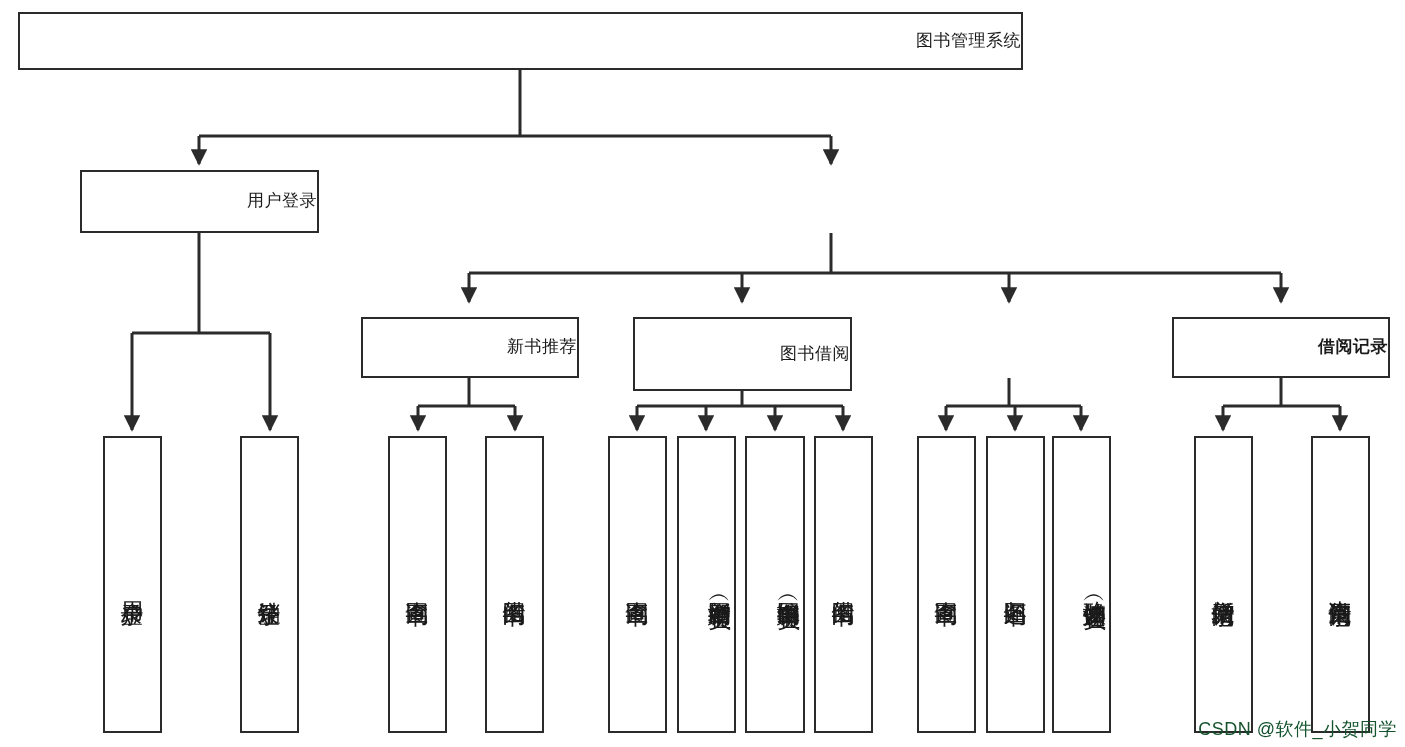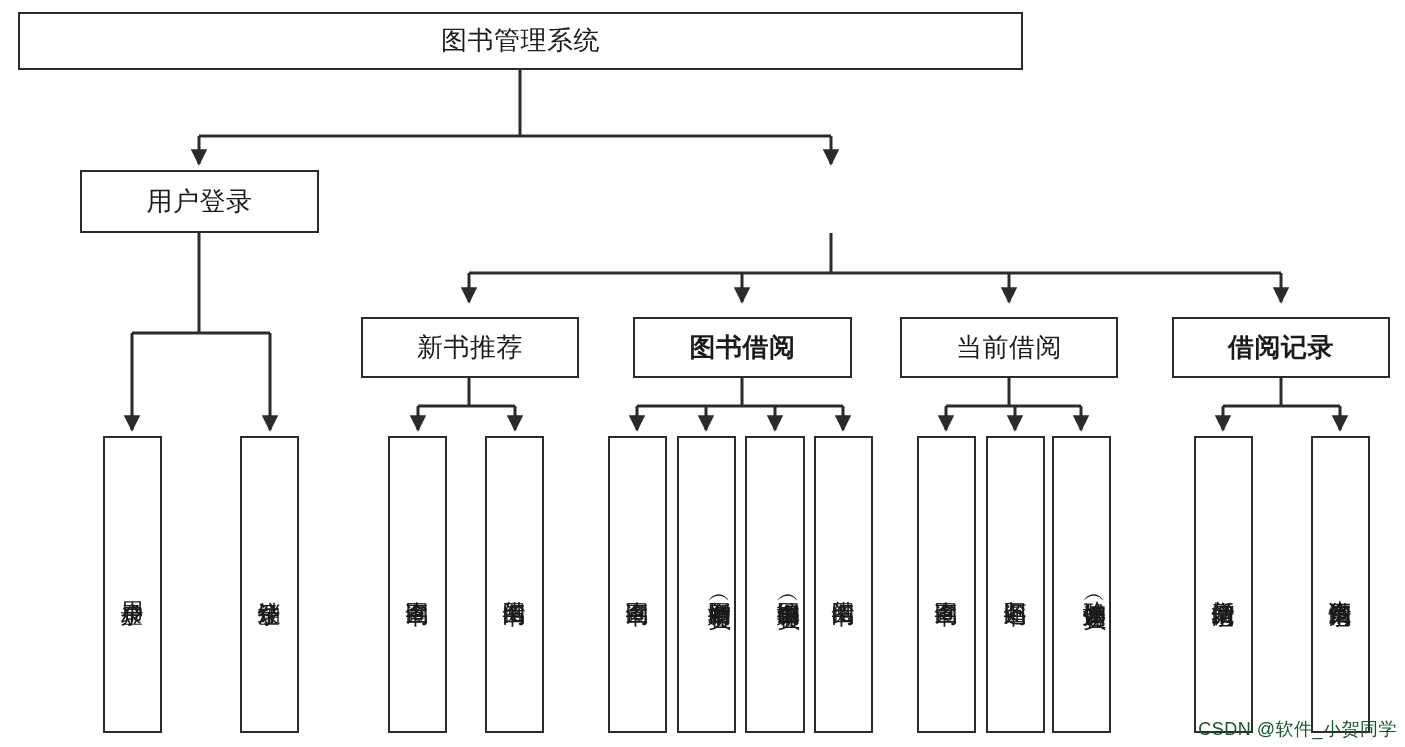--- a/index.html
+++ b/index.html
@@ -30,23 +30,24 @@
     position: absolute;
     box-sizing: border-box;
     background: #ffffff;
     border: 2.5px solid #2b2b2b;
     display: flex;
     align-items: center;
     justify-content: center;
     color: #1a1a1a;
   }
   .node-h {
-    font-size: 26px;
+    font-size: 17px;
     letter-spacing: 0.5px;
     line-height: 1.2;
+    justify-content: flex-end;
   }
   .node-v {
     font-size: 23px;
     line-height: 1.22;
     writing-mode: vertical-rl;
     text-orientation: upright;
     letter-spacing: 1px;
     align-items: flex-start;
     justify-content: center;
     padding-top: 6px;
@@ -130,25 +131,22 @@
     <span>图书管理系统</span>
   </div>
 
   <div class="node node-h" style="left:80px; top:170px; width:239px; height:63px;">
     <span>用户登录</span>
   </div>
 
   <div class="node node-h" style="left:361px; top:317px; width:218px; height:61px;">
     <span>新书推荐</span>
   </div>
-  <div class="node node-h" style="left:633px; top:317px; width:219px; height:61px;font-weight:bold;">
+  <div class="node node-h" style="left:633px; top:317px; width:219px; height:74px;">
     <span>图书借阅</span>
-  </div>
-  <div class="node node-h" style="left:900px; top:317px; width:218px; height:61px;">
-    <span>当前借阅</span>
   </div>
   <div class="node node-h" style="left:1172px; top:317px; width:218px; height:61px;font-weight:bold;">
     <span>借阅记录</span>
   </div>
 
   <div class="node node-v short-label" style="left:103px; top:436px; width:59px; height:297px;">
     <span class="vlabel">用户登录</span>
   </div>
   <div class="node node-v short-label" style="left:240px; top:436px; width:59px; height:297px;">
     <span class="vlabel">注销登录</span>

